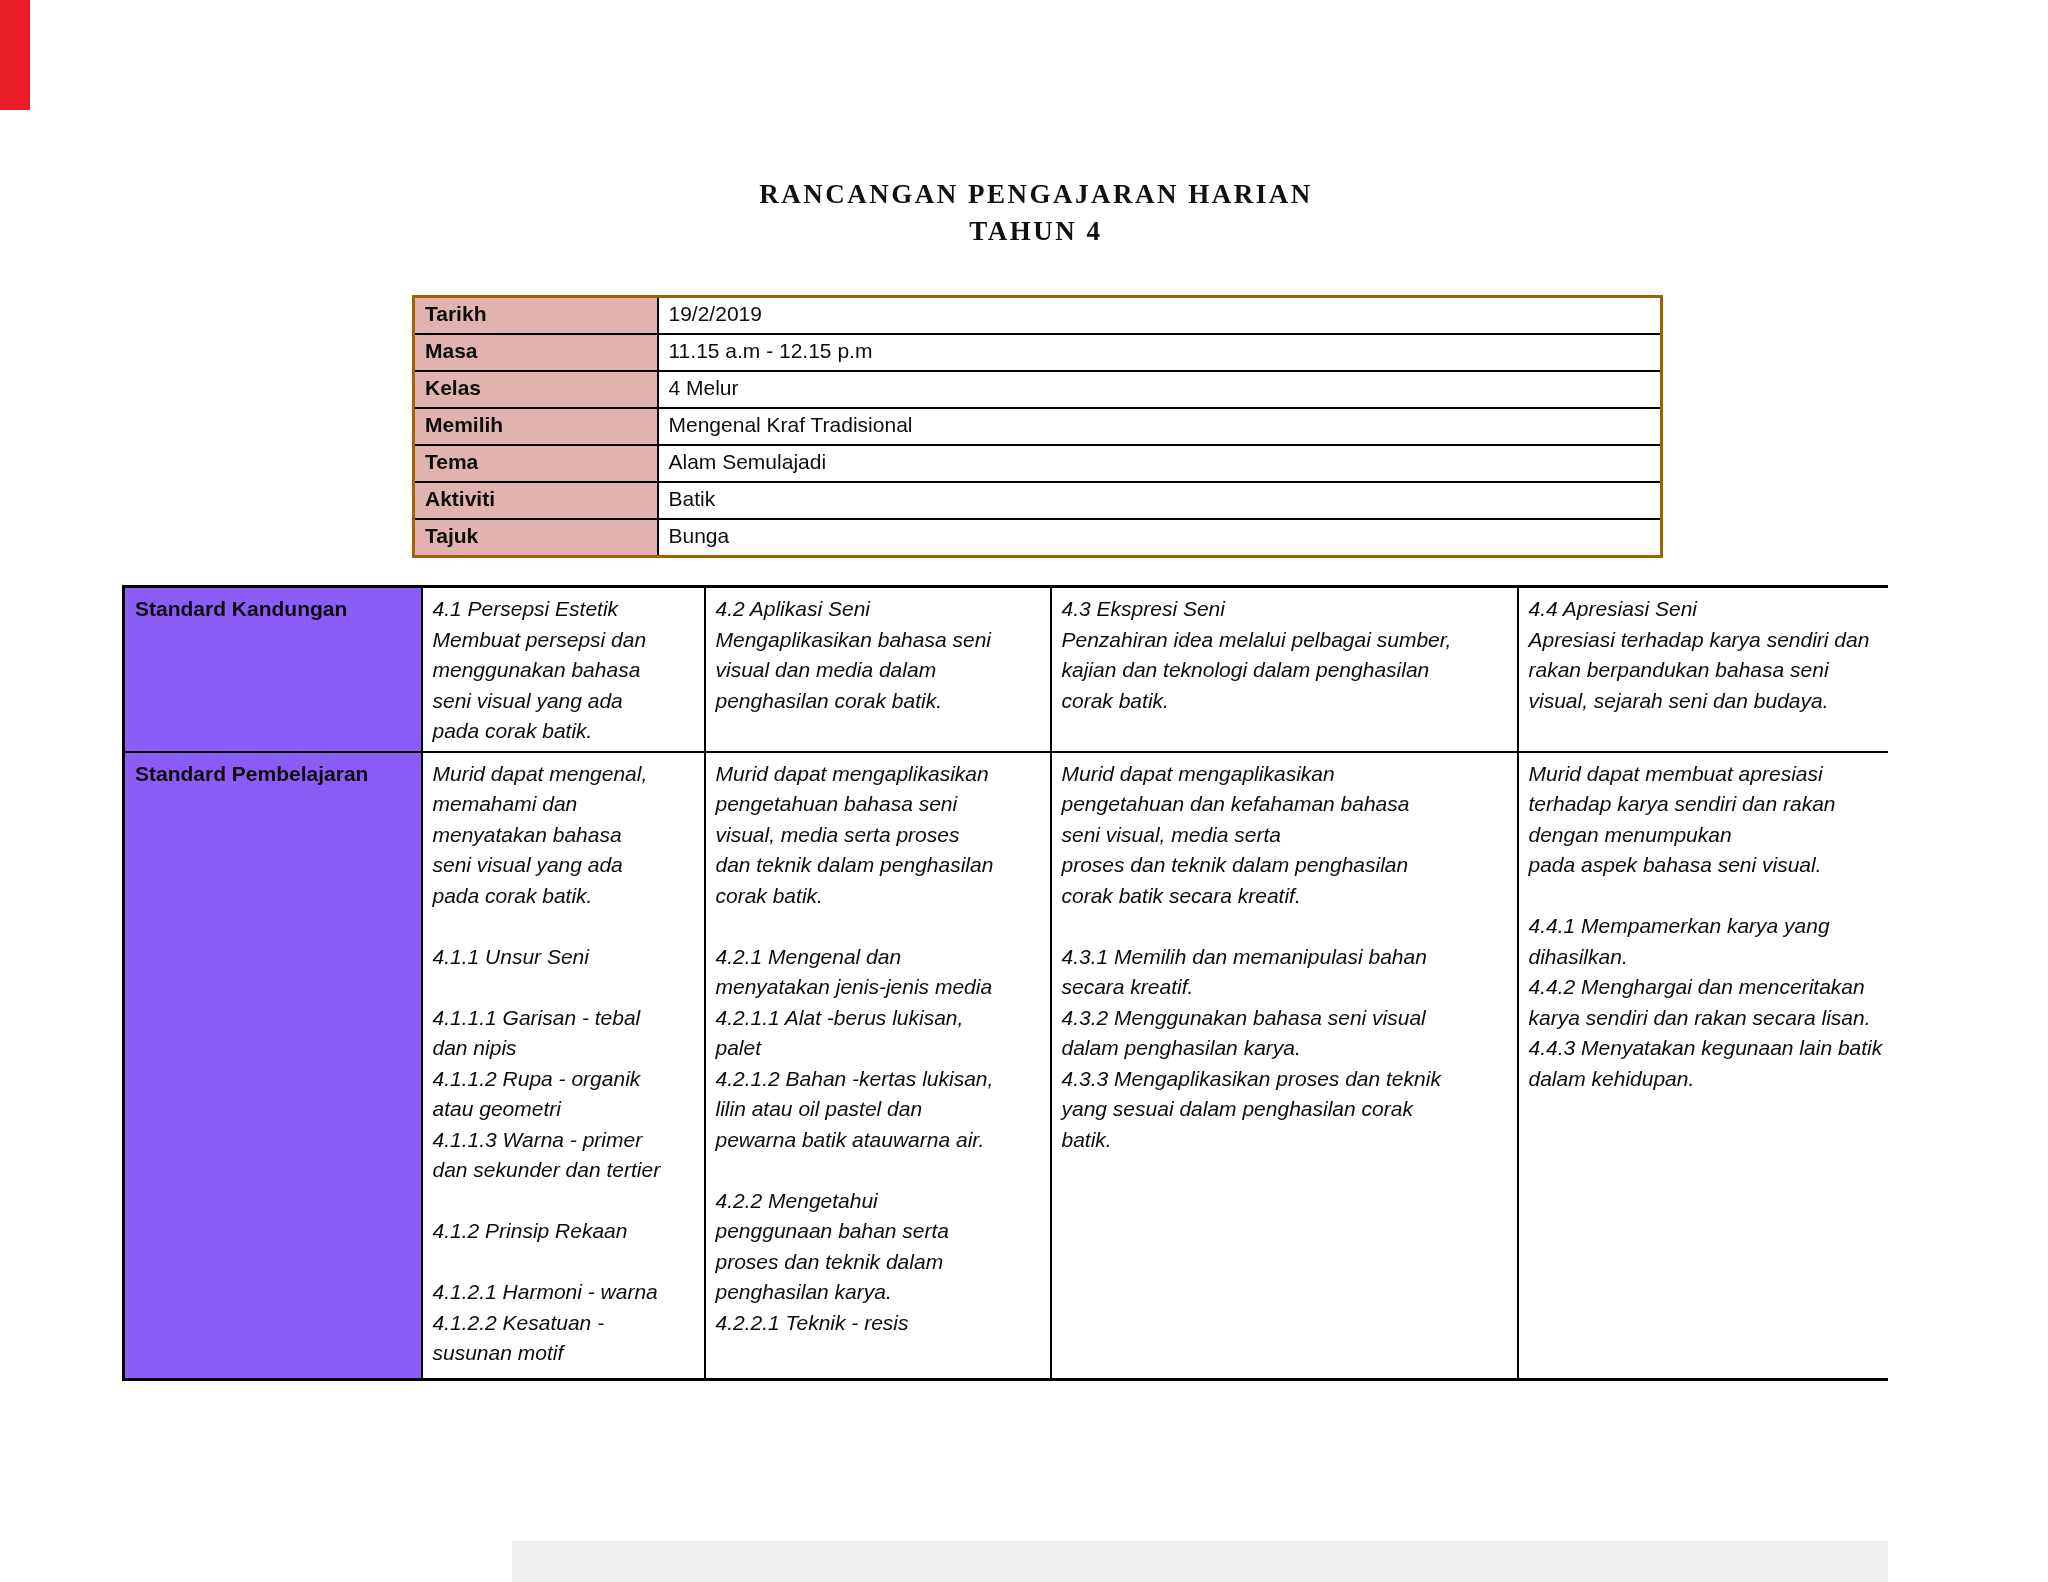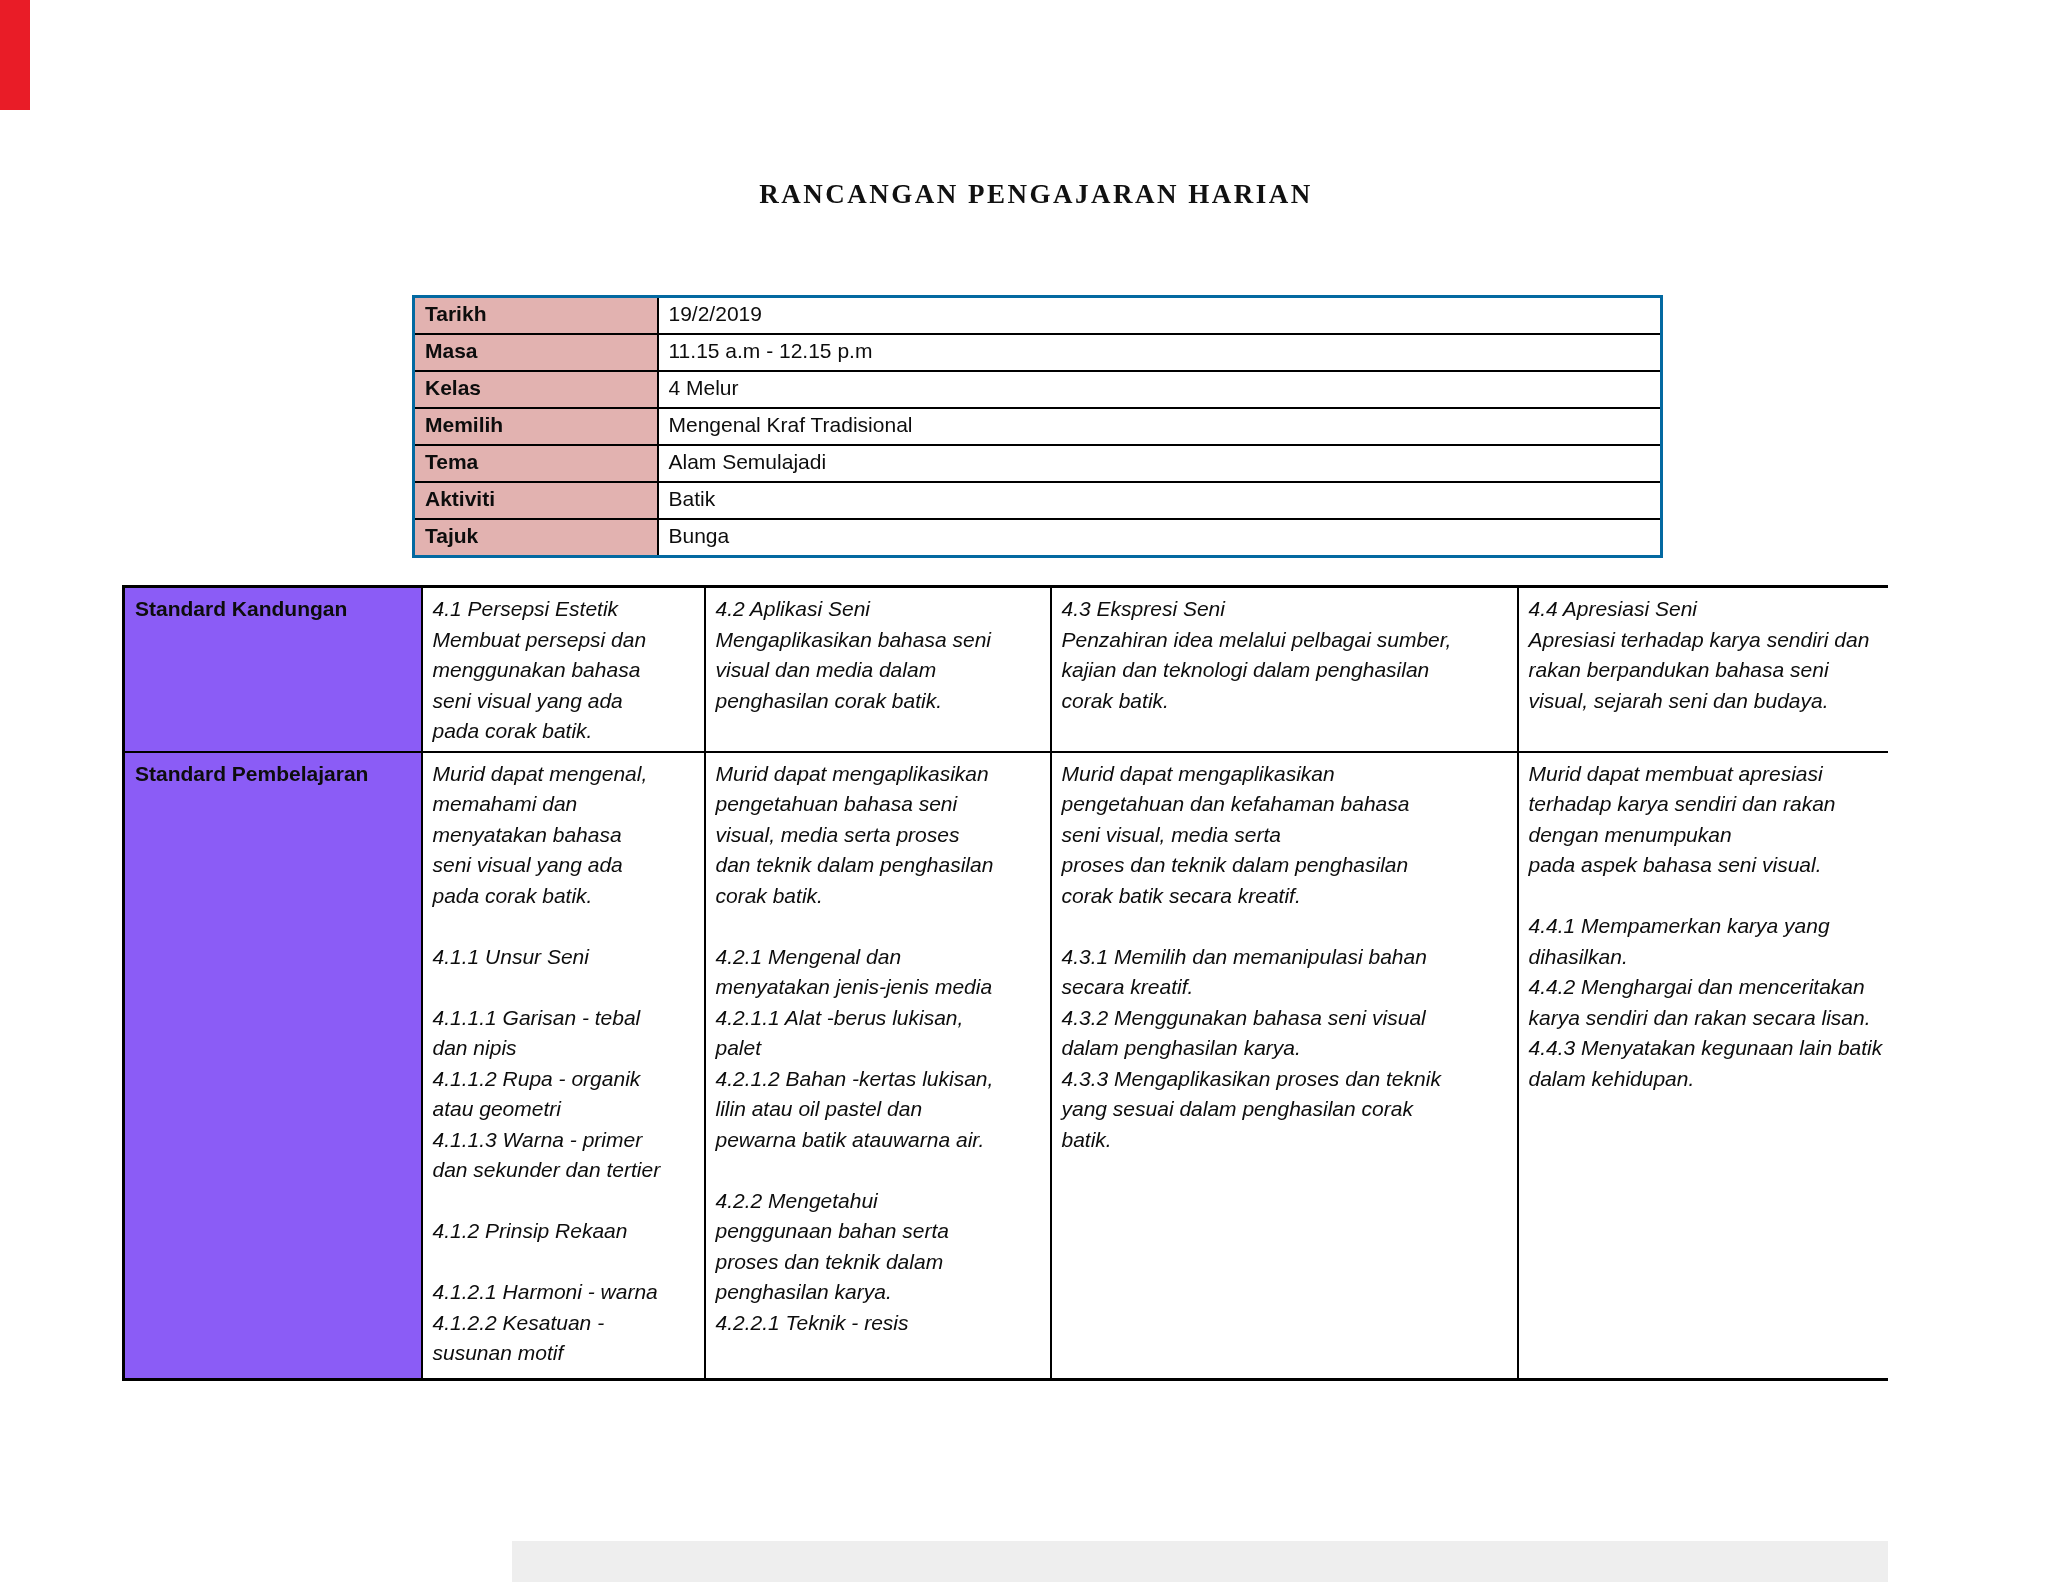--- a/index.html
+++ b/index.html
@@ -36,21 +36,21 @@
     letter-spacing: 2.5px;
     color: #111111;
   }
   table { border-collapse: collapse; }
   
   .info-table {
     position: absolute;
     left: 412px; top: 295px;
     width: 1248px;
     table-layout: fixed;
-    border: 3px solid #0369a1;
+    border: 3px solid #a16207;
   }
   .info-table td {
     border: 2px solid #000;
     height: 30px;
     vertical-align: top;
     padding: 3px 10px 2px 10px;
     font-size: 21px;
     line-height: 26px;
   }
   .info-table td.lbl {
@@ -83,20 +83,21 @@
 </head>
 <body>
 
 <div id="page">
 
   <div class="red-mark"></div>
   <div class="bottom-strip"></div>
 
   <div class="title-block">
     <div>RANCANGAN PENGAJARAN HARIAN</div>
+    <div>TAHUN 4</div>
   </div>
 
   <table class="info-table">
     <colgroup>
         <col style="width:244px">
         <col style="width:1004px">
       </colgroup>
     <tbody>
         <tr>
       <td class="lbl">Tarikh</td>

